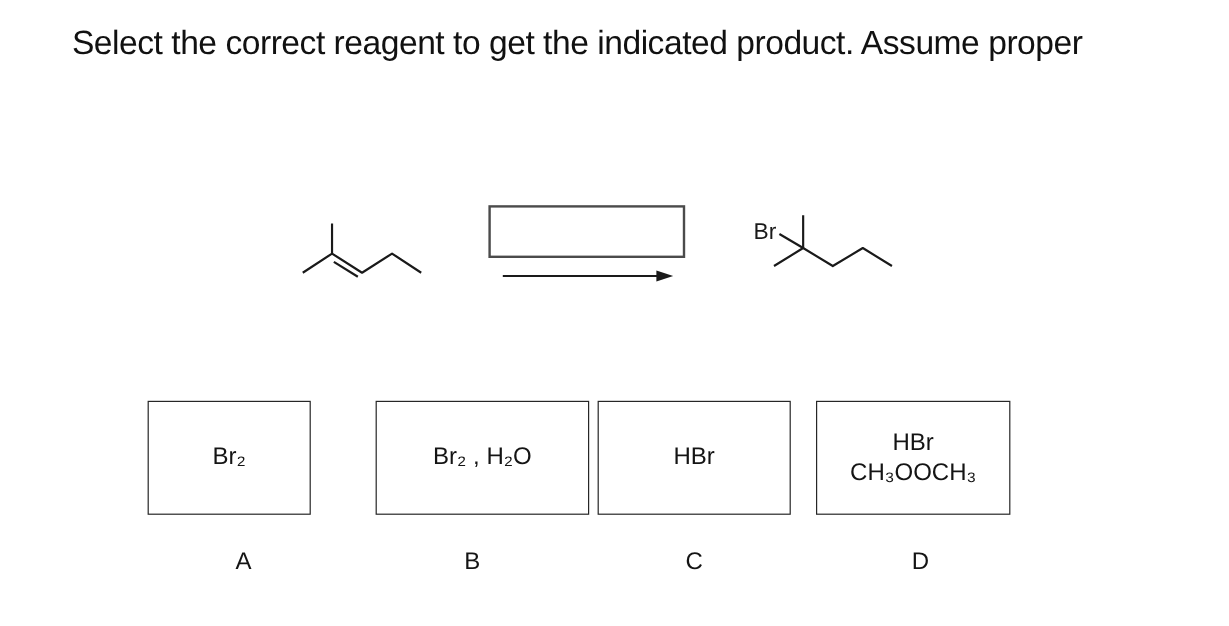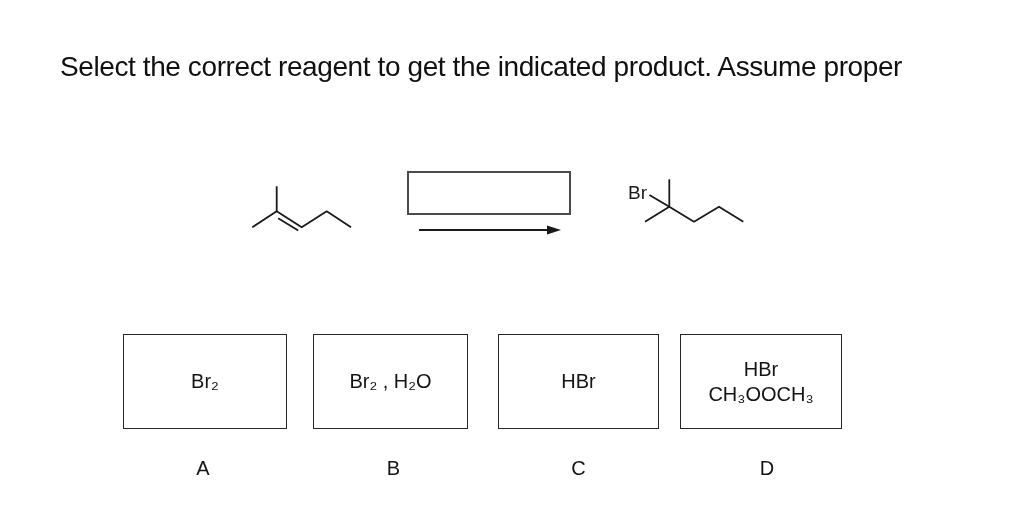--- a/index.html
+++ b/index.html
@@ -17,21 +17,20 @@
   .title {
     position: absolute;
     top: 19px;
     left: 0;
     width: 962px;
     text-align: center;
     font-size: 28px;
     line-height: 34px;
     color: #111111;
     letter-spacing: -0.4px;
-    margin-top: 31px;
   }
   .title .tline { white-space: nowrap; }
 
   
   .mol { position: absolute; }
   .mol line, .mol polyline {
     fill: none;
     stroke: #1a1a1a;
     stroke-width: 1.8;
     stroke-linejoin: round;
@@ -66,22 +65,22 @@
     display: flex;
     flex-direction: column;
     align-items: center;
     justify-content: center;
     font-size: 20px;
     line-height: 25px;
     color: #141414;
     cursor: pointer;
   }
   .opt-box .rline { white-space: nowrap; }
-  #box-a { left: 123px; width: 164px; }
-  #box-b { left: 313px; width: 155px; }
+  #box-a { left: 123px; width: 136px; }
+  #box-b { left: 313px; width: 178px; }
   #box-c { left: 498px; width: 161px; }
   #box-d { left: 680px; width: 162px; }
 
   .opt-label {
     position: absolute;
     top: 457px;
     text-align: center;
     font-size: 20px;
     color: #141414;
   }

